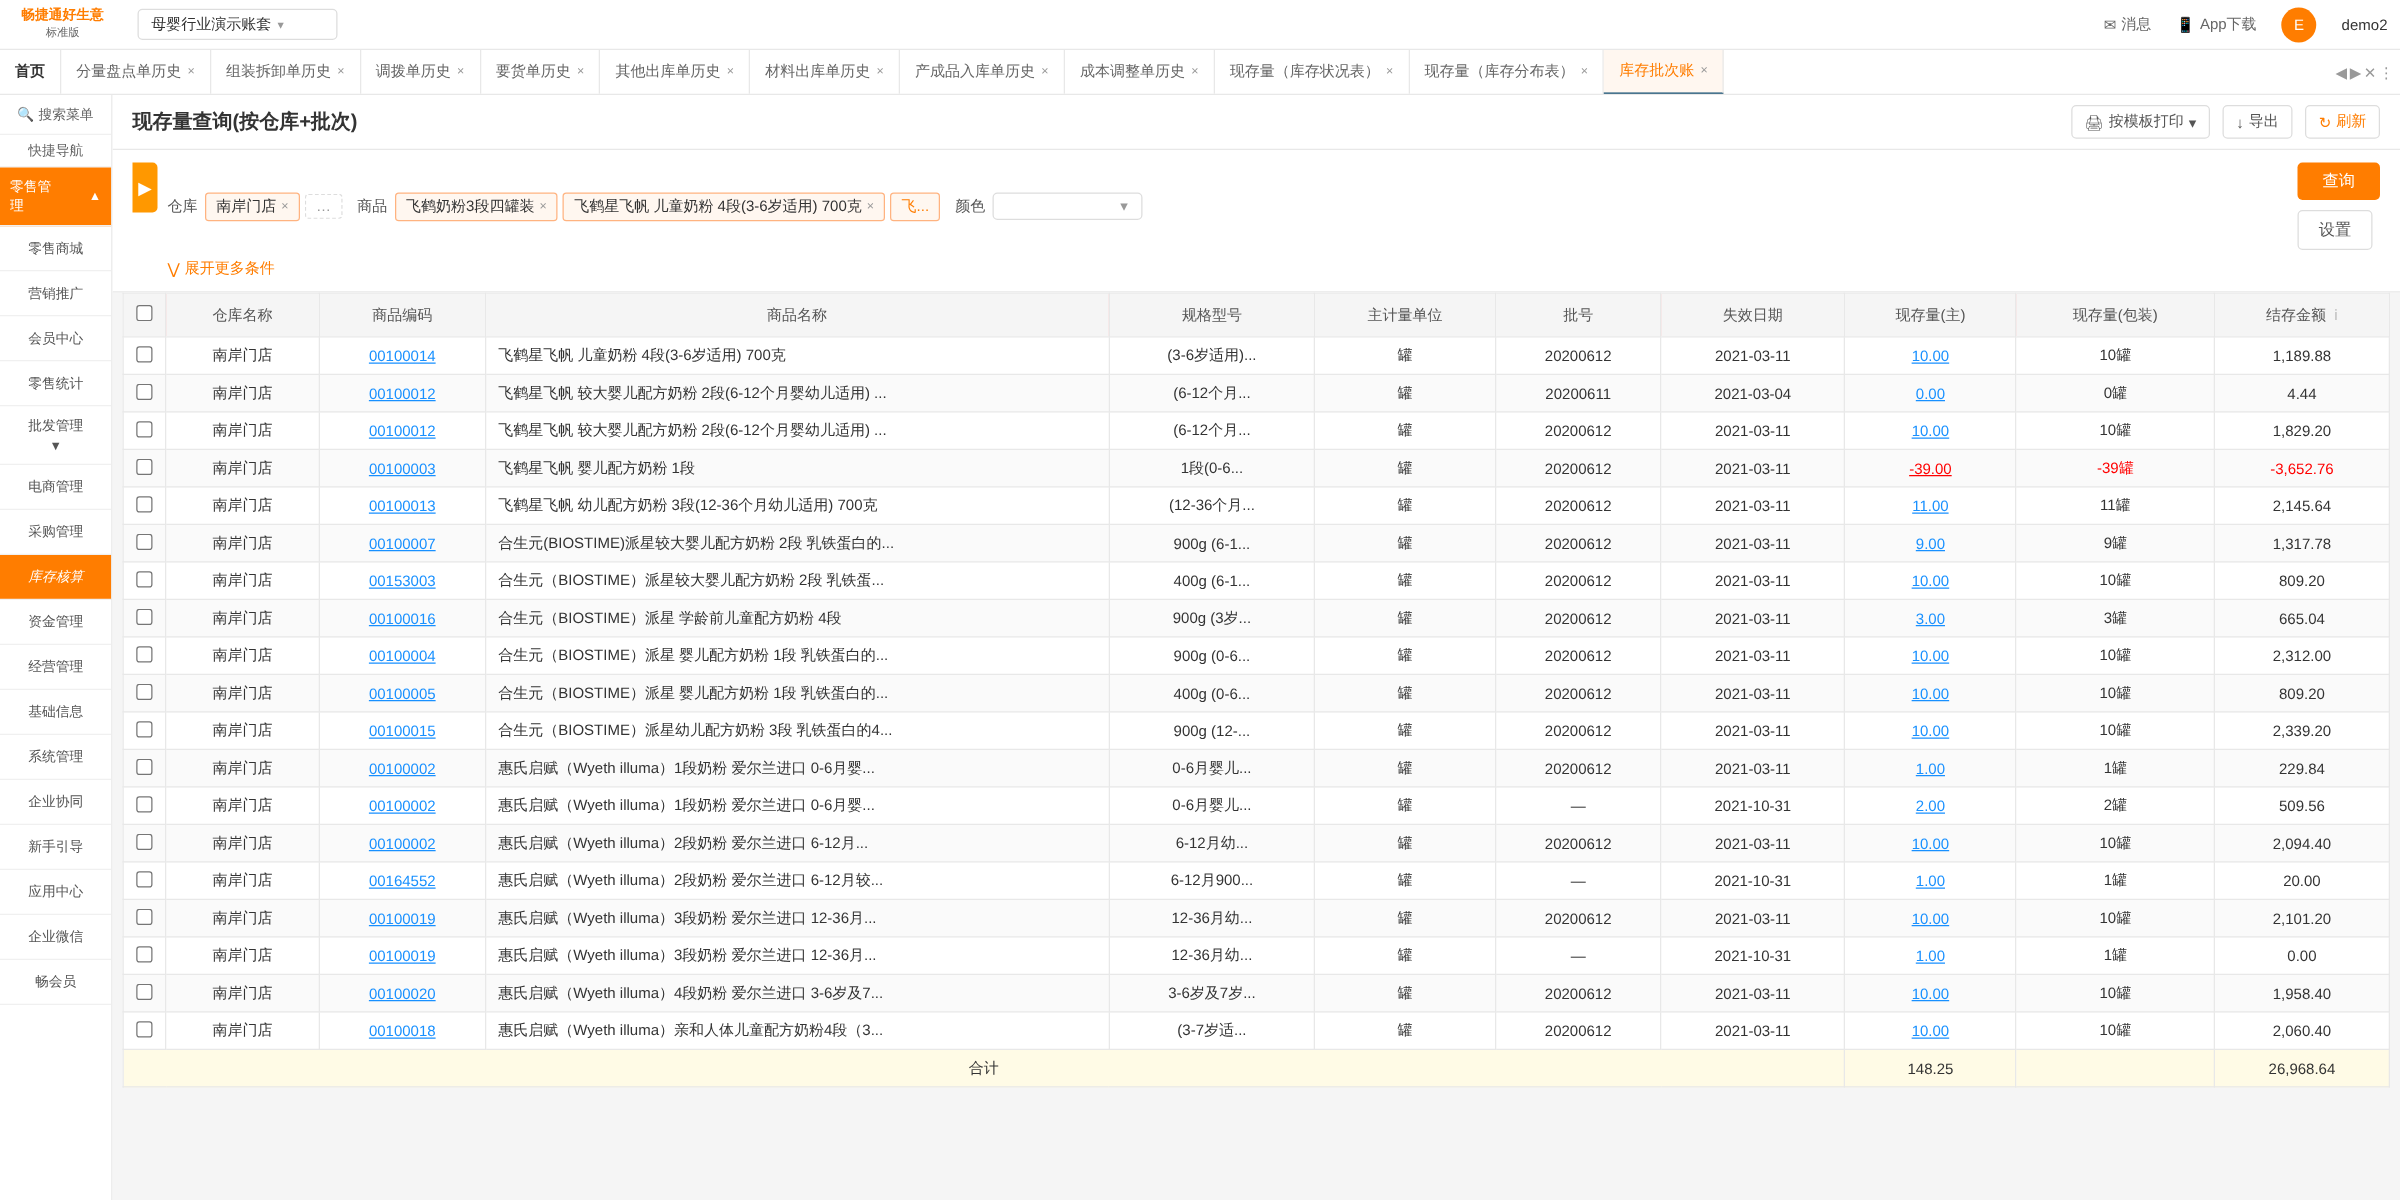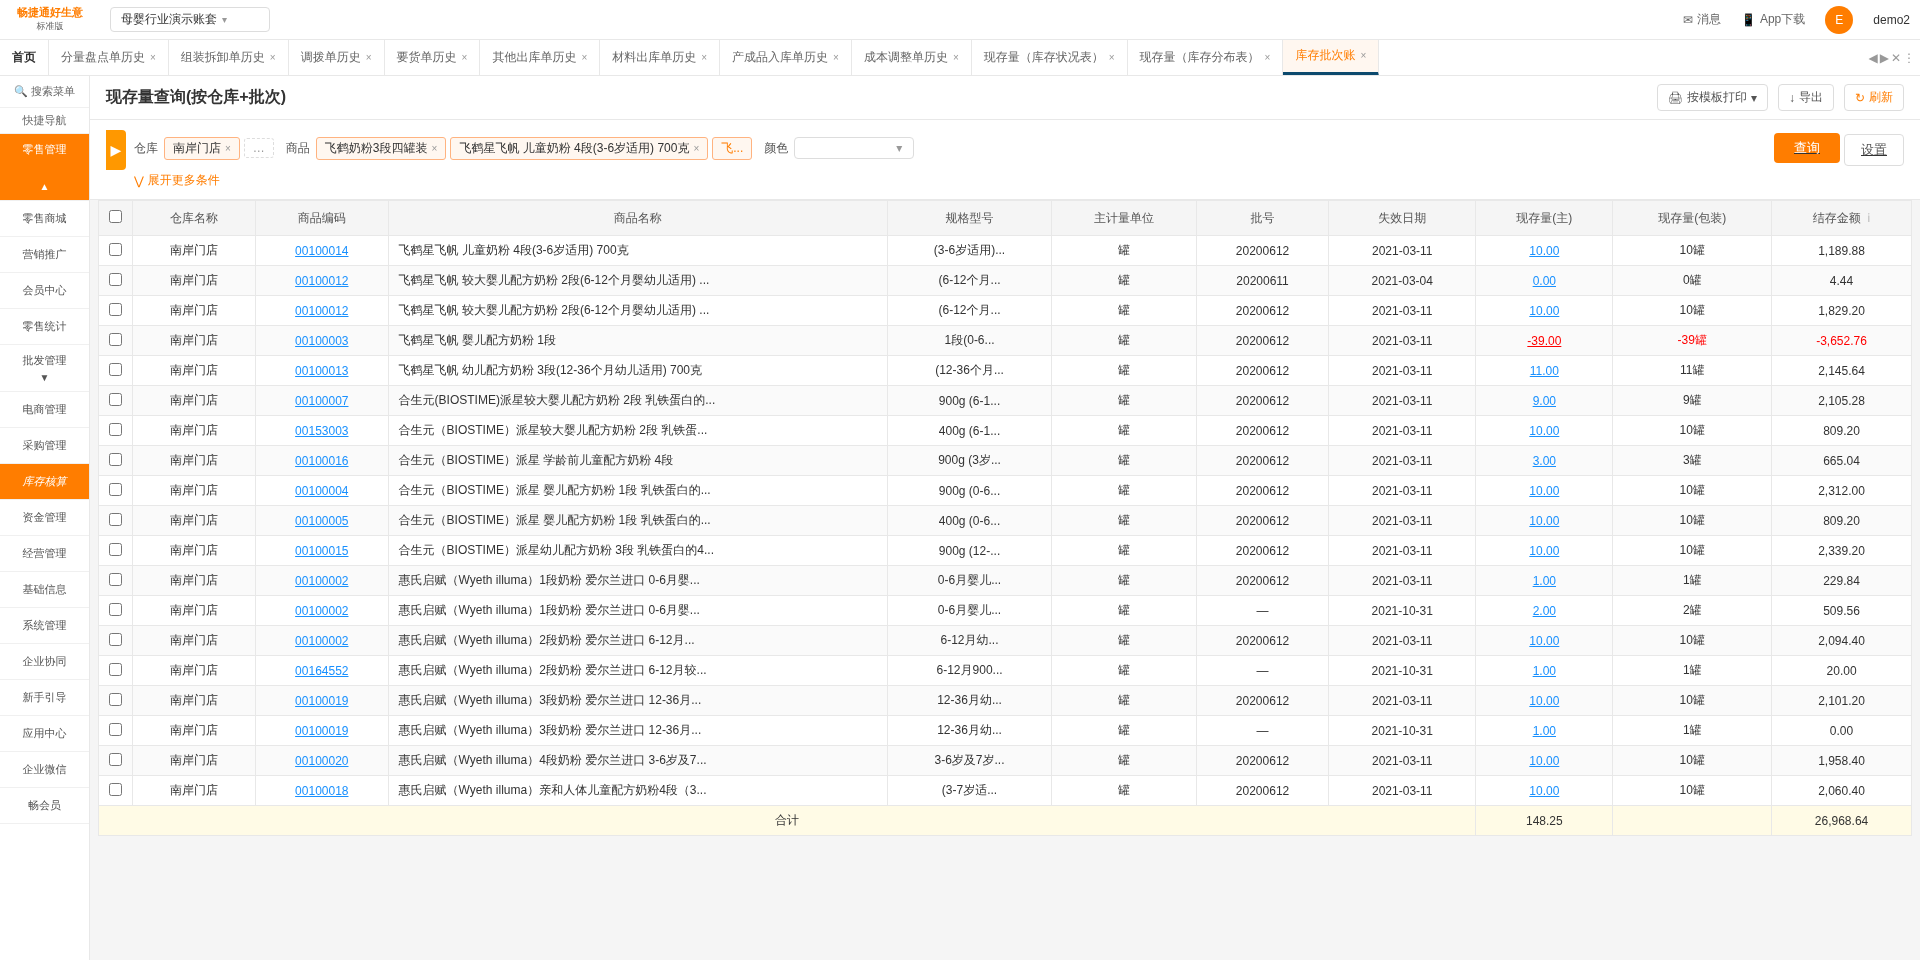--- a/index.html
+++ b/index.html
@@ -13,21 +13,21 @@
     .store-selector { display: flex; align-items: center; gap: 5px; border: 1px solid #ddd; padding: 3px 10px; border-radius: 4px; cursor: pointer; font-size: 12px; color: #333; min-width: 160px; }
     .store-selector .arrow { color: #999; font-size: 10px; }
     .topbar-right { margin-left: auto; display: flex; align-items: center; gap: 20px; }
     .topbar-icon { display: flex; align-items: center; gap: 4px; color: #666; font-size: 12px; cursor: pointer; }
     .avatar { width: 28px; height: 28px; border-radius: 50%; background: #ff7d00; display: flex; align-items: center; justify-content: center; color: #fff; font-size: 12px; }
     .username { font-size: 12px; color: #333; }
 
     
     .tabs-bar { display: flex; align-items: center; background: #fff; height: 36px; border-bottom: 1px solid #e8e8e8; overflow: hidden; }
     .tab-item { display: flex; align-items: center; padding: 0 12px; height: 36px; font-size: 12px; color: #666; cursor: pointer; white-space: nowrap; border-right: 1px solid #e8e8e8; gap: 5px; flex-shrink: 0; }
-    .tab-item.active { color: #ff7d00; background: #fff7f0; border-bottom: 4px solid #0c4a6e; }
+    .tab-item.active { color: #ff7d00; background: #fff7f0; border-bottom: 2px solid #0c4a6e; }
     .tab-item.home { color: #333; font-weight: bold; }
     .tab-close { color: #999; font-size: 10px; cursor: pointer; }
     .tabs-nav { display: flex; align-items: center; gap: 2px; padding: 0 5px; color: #999; cursor: pointer; }
 
     
     .main-layout { display: flex; flex: 1; overflow: hidden; }
 
     
     .sidebar { width: 90px; background: #fff; border-right: 1px solid #e8e8e8; display: flex; flex-direction: column; overflow-y: auto; }
     .sidebar-item { display: flex; flex-direction: column; align-items: center; padding: 10px 5px; cursor: pointer; color: #555; font-size: 11px; gap: 4px; border-bottom: 1px solid #f0f0f0; }
@@ -72,21 +72,21 @@
     .footer-row { background: #fffbe6 !important; font-weight: normal; }
     .col-check { width: 30px; }
     .info-icon { color: #bbb; margin-left: 3px; cursor: pointer; }
 
     
     ::-webkit-scrollbar { width: 6px; height: 6px; }
     ::-webkit-scrollbar-thumb { background: #ccc; border-radius: 3px; }
     ::-webkit-scrollbar-track { background: #f5f5f5; }
     .tabs-right { margin-left: auto; display: flex; align-items: center; }
 
-    .filter-right { margin-left: auto; display: flex; flex-direction: row; align-items: center; gap: 4px; text-decoration: underline; }
+    .filter-right { margin-left: auto; display: flex; flex-direction: column; align-items: flex-start; gap: 4px; }
   </style>
 </head>
 <body>
 
 <div class="topbar">
   <div class="logo-area">
     <span class="logo-text">畅捷通好生意</span>
     <span class="logo-sub">标准版</span>
   </div>
   <div class="store-selector">
@@ -131,21 +131,21 @@
 <div class="main-layout">
 
   <div class="sidebar">
     <div class="sidebar-item-search">
       <span>🔍</span>
       <span>搜索菜单</span>
     </div>
     <div class="sidebar-nav">
       <span>快捷导航</span>
     </div>
-    <div class="sidebar-item" style="background:#ff7d00;color:#fff;flex-direction:column;justify-content:space-between;padding:8px 8px;gap:24px;">
+    <div class="sidebar-item" style="background:#ff7d00;color:#fff;flex-direction:row;justify-content:space-between;padding:8px 8px;gap:24px;">
       <span>零售管理</span>
       <span style="font-size:10px;">▲</span>
     </div>
     <div class="sidebar-item">
         <span>零售商城</span>
       </div>
     <div class="sidebar-item">
         <span>营销推广</span>
       </div>
     <div class="sidebar-item">
@@ -351,21 +351,21 @@
     <td><input type="checkbox" style=""></td>
     <td>南岸门店</td>
     <td><span class="link-text">00100007</span></td>
     <td style="text-align:left;max-width:280px;overflow:hidden;text-overflow:ellipsis;">合生元(BIOSTIME)派星较大婴儿配方奶粉 2段 乳铁蛋白的...</td>
     <td>900g (6-1...</td>
     <td>罐</td>
     <td>20200612</td>
     <td>2021-03-11</td>
     <td><span class="link-text">9.00</span></td>
     <td style="">9罐</td>
-    <td style="">2,105.28</td>
+    <td style="">1,317.78</td>
   </tr>
             <tr>
     <td><input type="checkbox" style=""></td>
     <td>南岸门店</td>
     <td><span class="link-text">00153003</span></td>
     <td style="text-align:left;max-width:280px;overflow:hidden;text-overflow:ellipsis;">合生元（BIOSTIME）派星较大婴儿配方奶粉 2段 乳铁蛋...</td>
     <td>400g (6-1...</td>
     <td>罐</td>
     <td>20200612</td>
     <td>2021-03-11</td>

